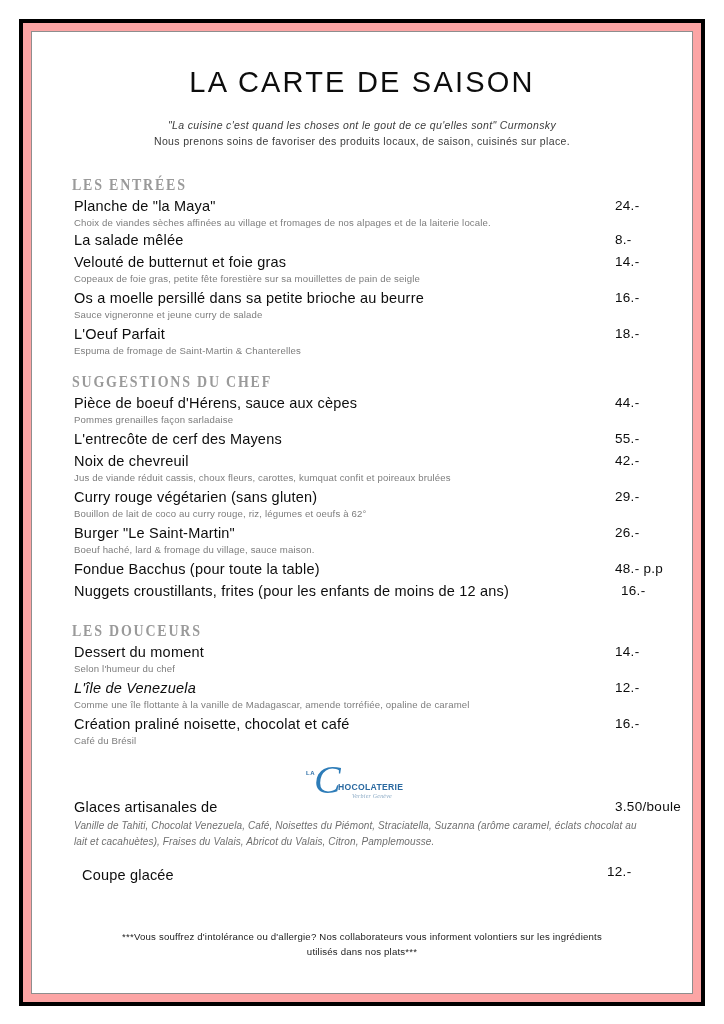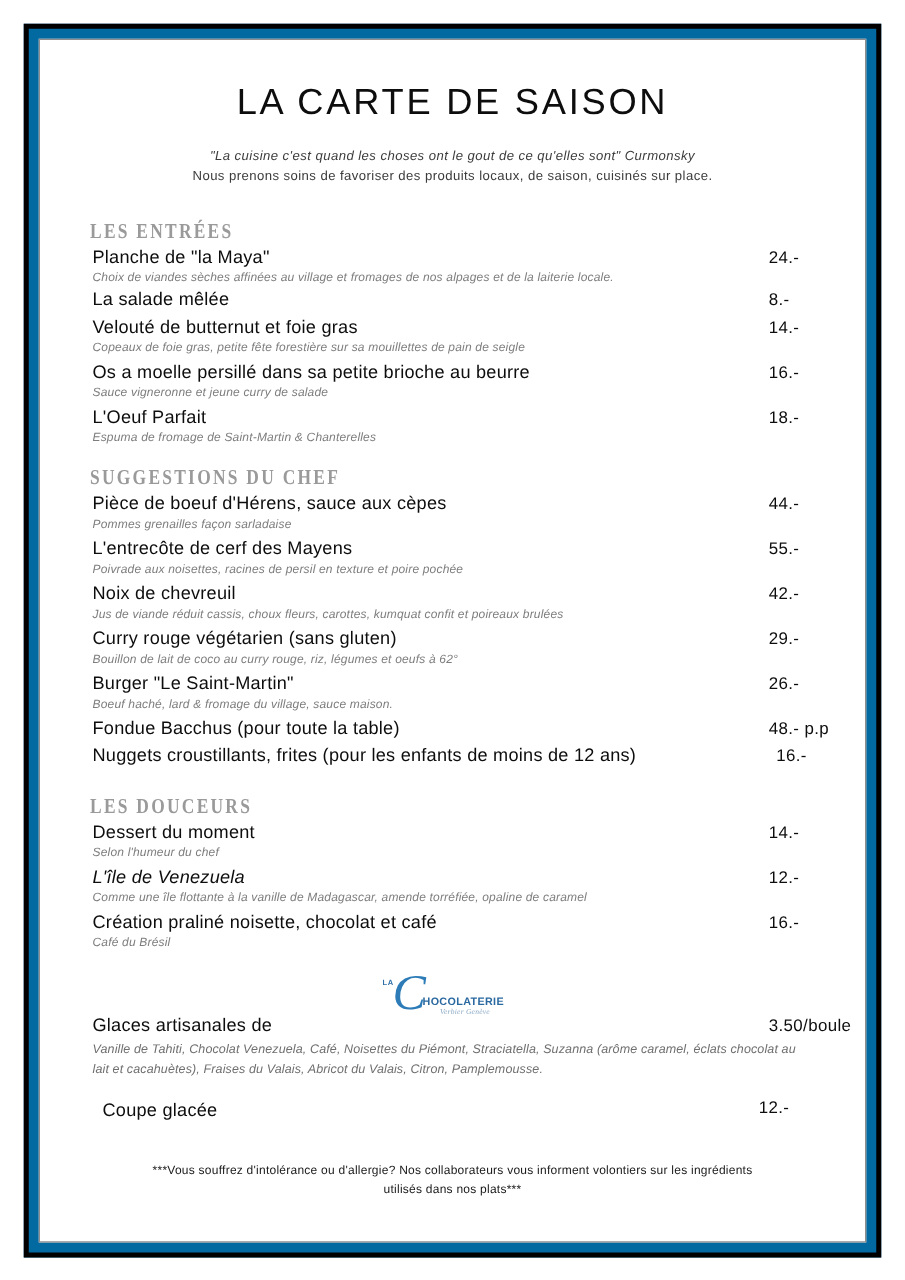--- a/index.html
+++ b/index.html
@@ -18,21 +18,21 @@
   }
 
   
   .page-outer {
     position: absolute;
     left: 19px;
     top: 19px;
     width: 686px;
     height: 987px;
     border: 4px solid #000000;
-    background: #0369a1;
+    background: #fca5a5;
   }
   .page-inner {
     position: absolute;
     left: 8px;
     top: 8px;
     right: 8px;
     bottom: 8px;
     border: 1px solid #8e8e8e;
     background: #ffffff;
   }
@@ -104,21 +104,20 @@
     position: absolute;
     left: 547px;
     top: 2px;
     font-size: 13.5px;
     letter-spacing: 0.3px;
     color: #0d0d0d;
     white-space: nowrap;
   }
   .item-desc {
     font-size: 9.6px;
-    font-style: italic;
     color: #7d7d7d;
     letter-spacing: 0.15px;
     line-height: 14px;
     padding-left: 6px;
     white-space: nowrap;
   }
 
   
   .glaces-block { margin-top: 14px; position: relative; }
   .logo-wrap {
@@ -257,21 +256,20 @@
         <div class="item-row">
           <span class="item-name">Pièce de boeuf d'Hérens, sauce aux cèpes</span>
           <span class="item-price">44.-</span>
         </div>
         <div class="item-desc">Pommes grenailles façon sarladaise</div>
 
         <div class="item-row" style="margin-top:2px;">
           <span class="item-name">L'entrecôte de cerf des Mayens</span>
           <span class="item-price">55.-</span>
         </div>
-        <div class="item-desc">Poivrade aux noisettes, racines de persil en texture et poire pochée</div>
 
         <div class="item-row" style="margin-top:2px;">
           <span class="item-name">Noix de chevreuil</span>
           <span class="item-price">42.-</span>
         </div>
         <div class="item-desc">Jus de viande réduit cassis, choux fleurs, carottes, kumquat confit et poireaux brulées</div>
 
         <div class="item-row" style="margin-top:2px;">
           <span class="item-name">Curry rouge végétarien</span><span class="item-name light"> (sans gluten)</span>
           <span class="item-price">29.-</span>

